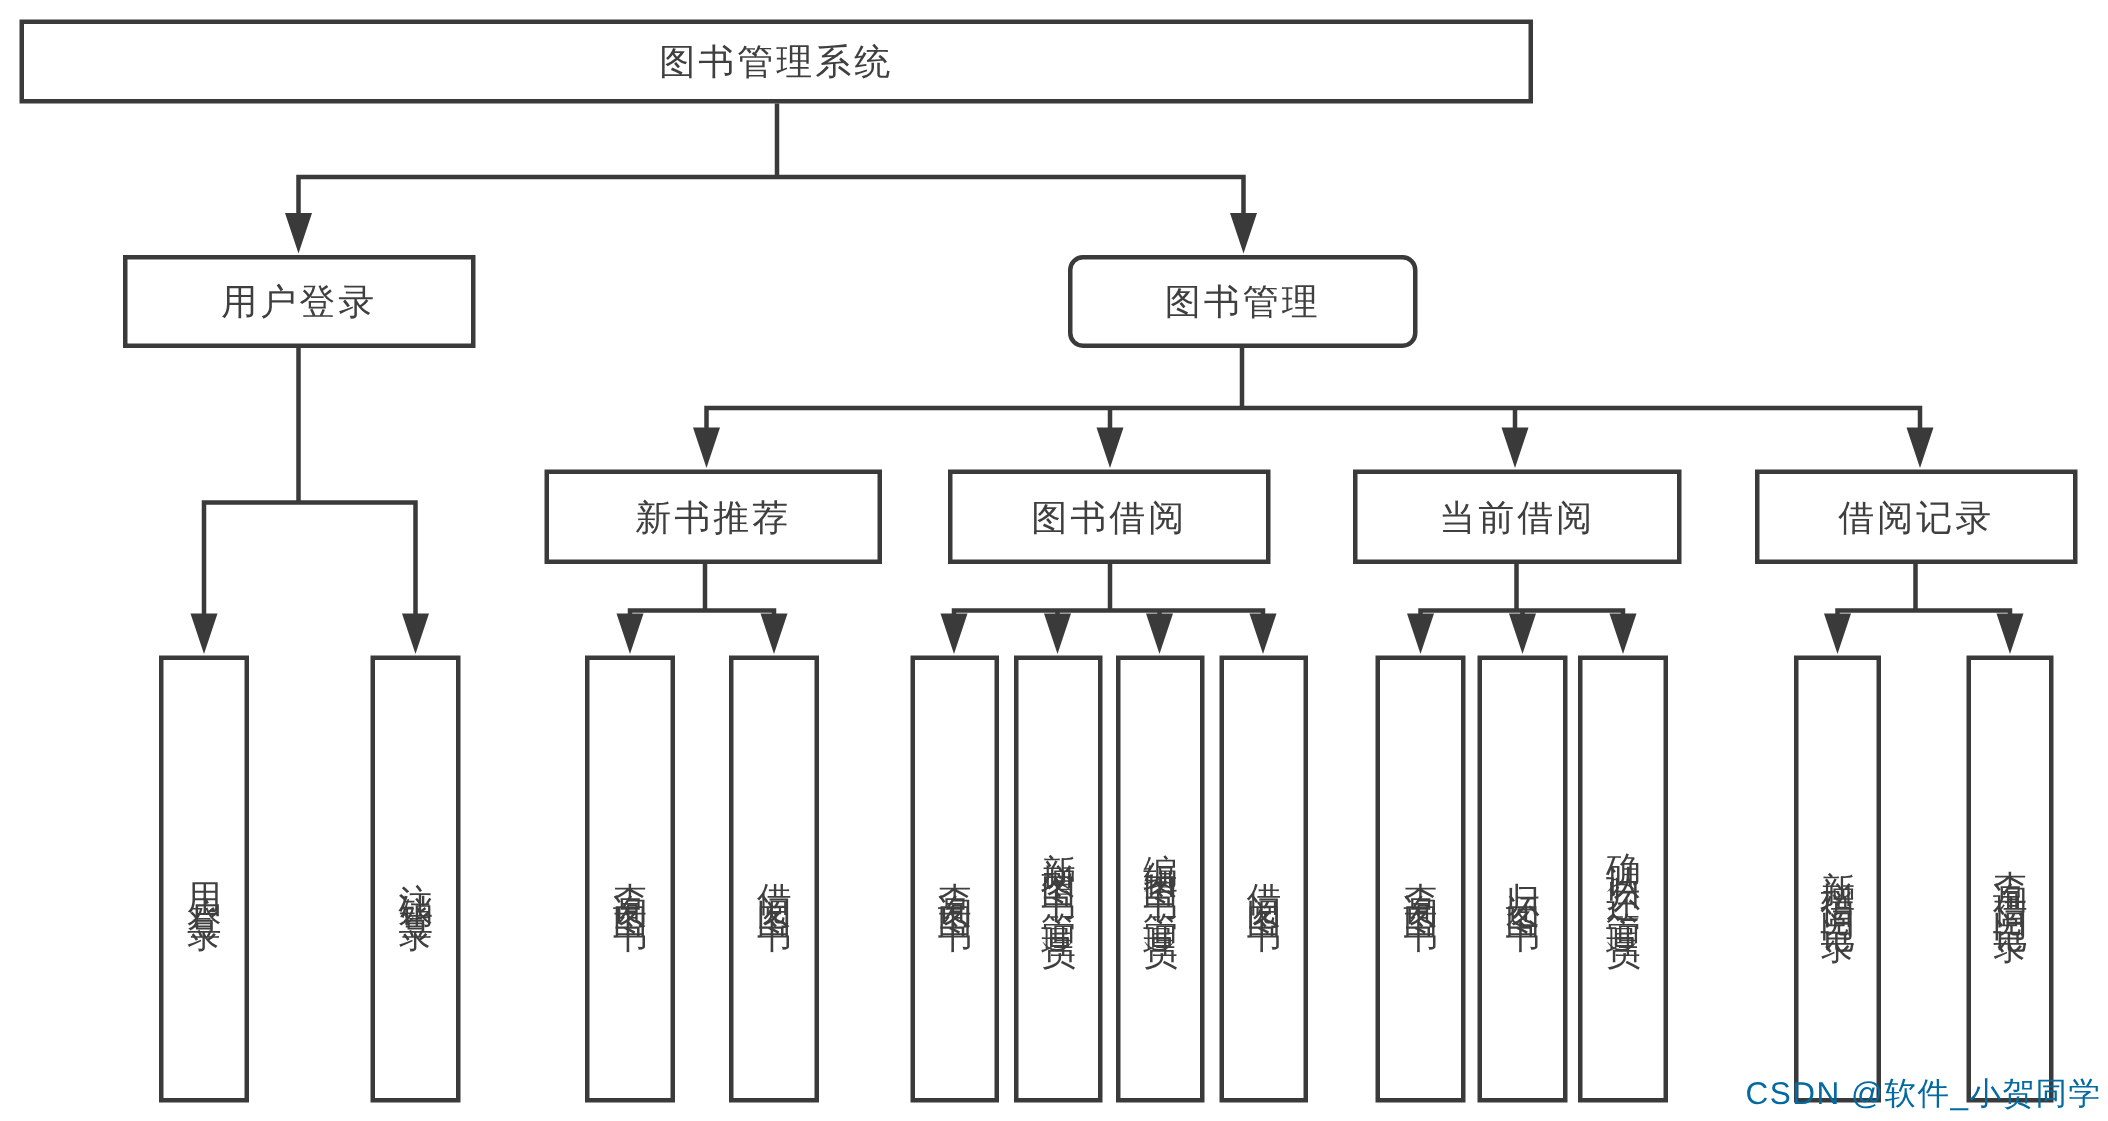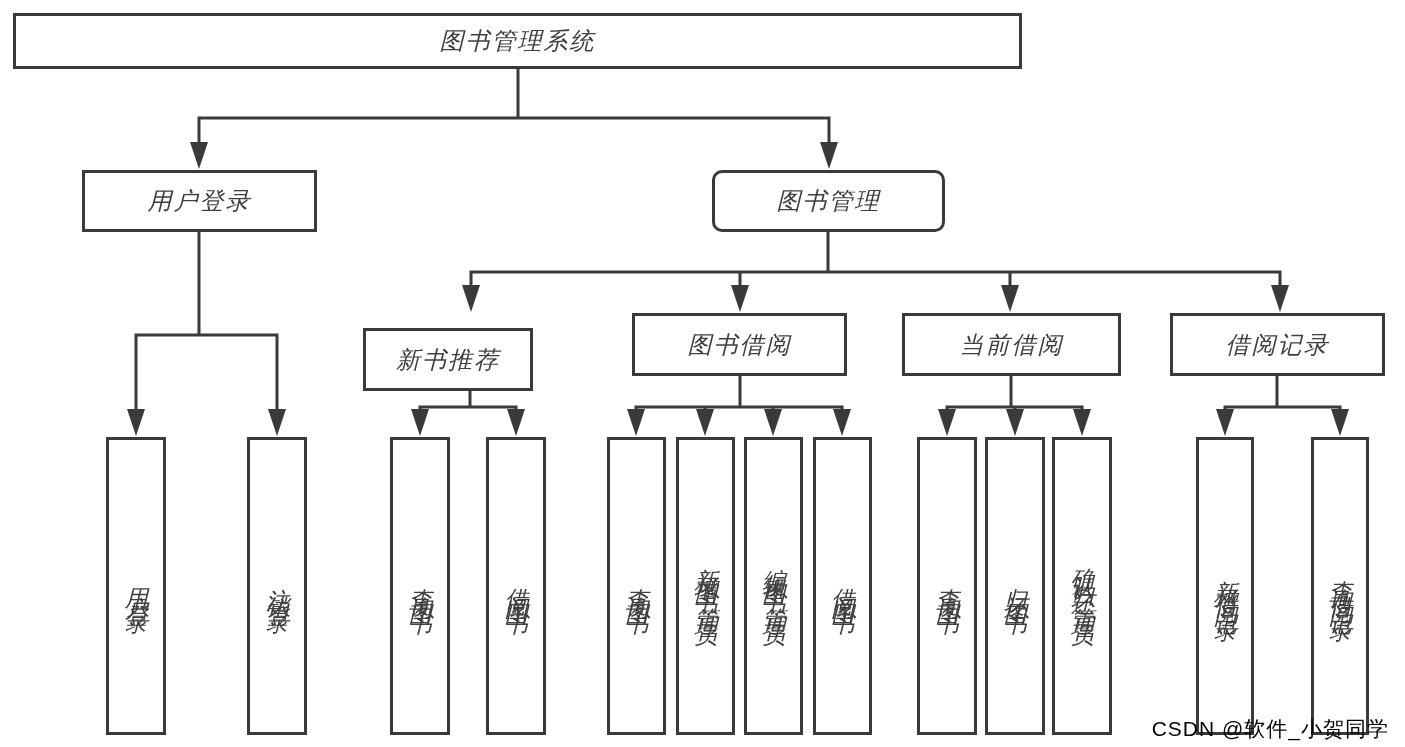--- a/index.html
+++ b/index.html
@@ -19,40 +19,39 @@
   }
   .box {
     position: absolute;
     box-sizing: border-box;
     background: #ffffff;
     border: 3px solid #3a3a3a;
     display: flex;
     align-items: center;
     justify-content: center;
     color: #3f3f3f;
-    font-style: italic;
   }
   .hbox {
     font-size: 24px;
     letter-spacing: 2px;
     white-space: nowrap;
   }
   .vbox {
     writing-mode: vertical-rl;
     text-orientation: mixed;
     font-size: 23px;
     letter-spacing: 8px;
     line-height: 1.1;
   }
   .watermark {
     position: absolute;
-    right: 16px;
+    right: 4px;
     bottom: 4px;
     font-size: 21px;
-    color: #000000;
+    color: #0369a1;
     letter-spacing: 1px;
     white-space: nowrap;
     z-index: 5;
   }
 </style>
 </head>
 <body>
 
 <div class="canvas">
 
@@ -99,21 +98,21 @@
       <polygon points="1216,409 1234,409 1225,436"></polygon>
       <polygon points="1331,409 1349,409 1340,436"></polygon>
     </g>
   </svg>
 
   <div class="box hbox" style="left:13px; top:13px; width:1009px; height:56px;">图书管理系统</div>
 
   <div class="box hbox" style="left:82px; top:170px; width:235px; height:62px;">用户登录</div>
   <div class="box hbox" style="left:712px; top:170px; width:233px; height:62px;border-radius:10px;">图书管理</div>
 
-  <div class="box hbox" style="left:363px; top:328px; width:170px; height:63px;">新书推荐</div>
+  <div class="box hbox" style="left:363px; top:313px; width:225px; height:63px;">新书推荐</div>
   <div class="box hbox" style="left:902px; top:313px; width:219px; height:63px;">当前借阅</div>
   <div class="box hbox" style="left:632px; top:313px; width:215px; height:63px;">图书借阅</div>
   <div class="box hbox" style="left:1170px; top:313px; width:215px; height:63px;">借阅记录</div>
 
   <div class="box vbox" style="left:106px; top:437px; width:60px; height:298px;">用户登录</div>
   <div class="box vbox" style="left:247px; top:437px; width:60px; height:298px;">注销登录</div>
 
   <div class="box vbox" style="left:390px; top:437px; width:60px; height:298px;">查询图书</div>
   <div class="box vbox" style="left:486px; top:437px; width:60px; height:298px;">借阅图书</div>
 

